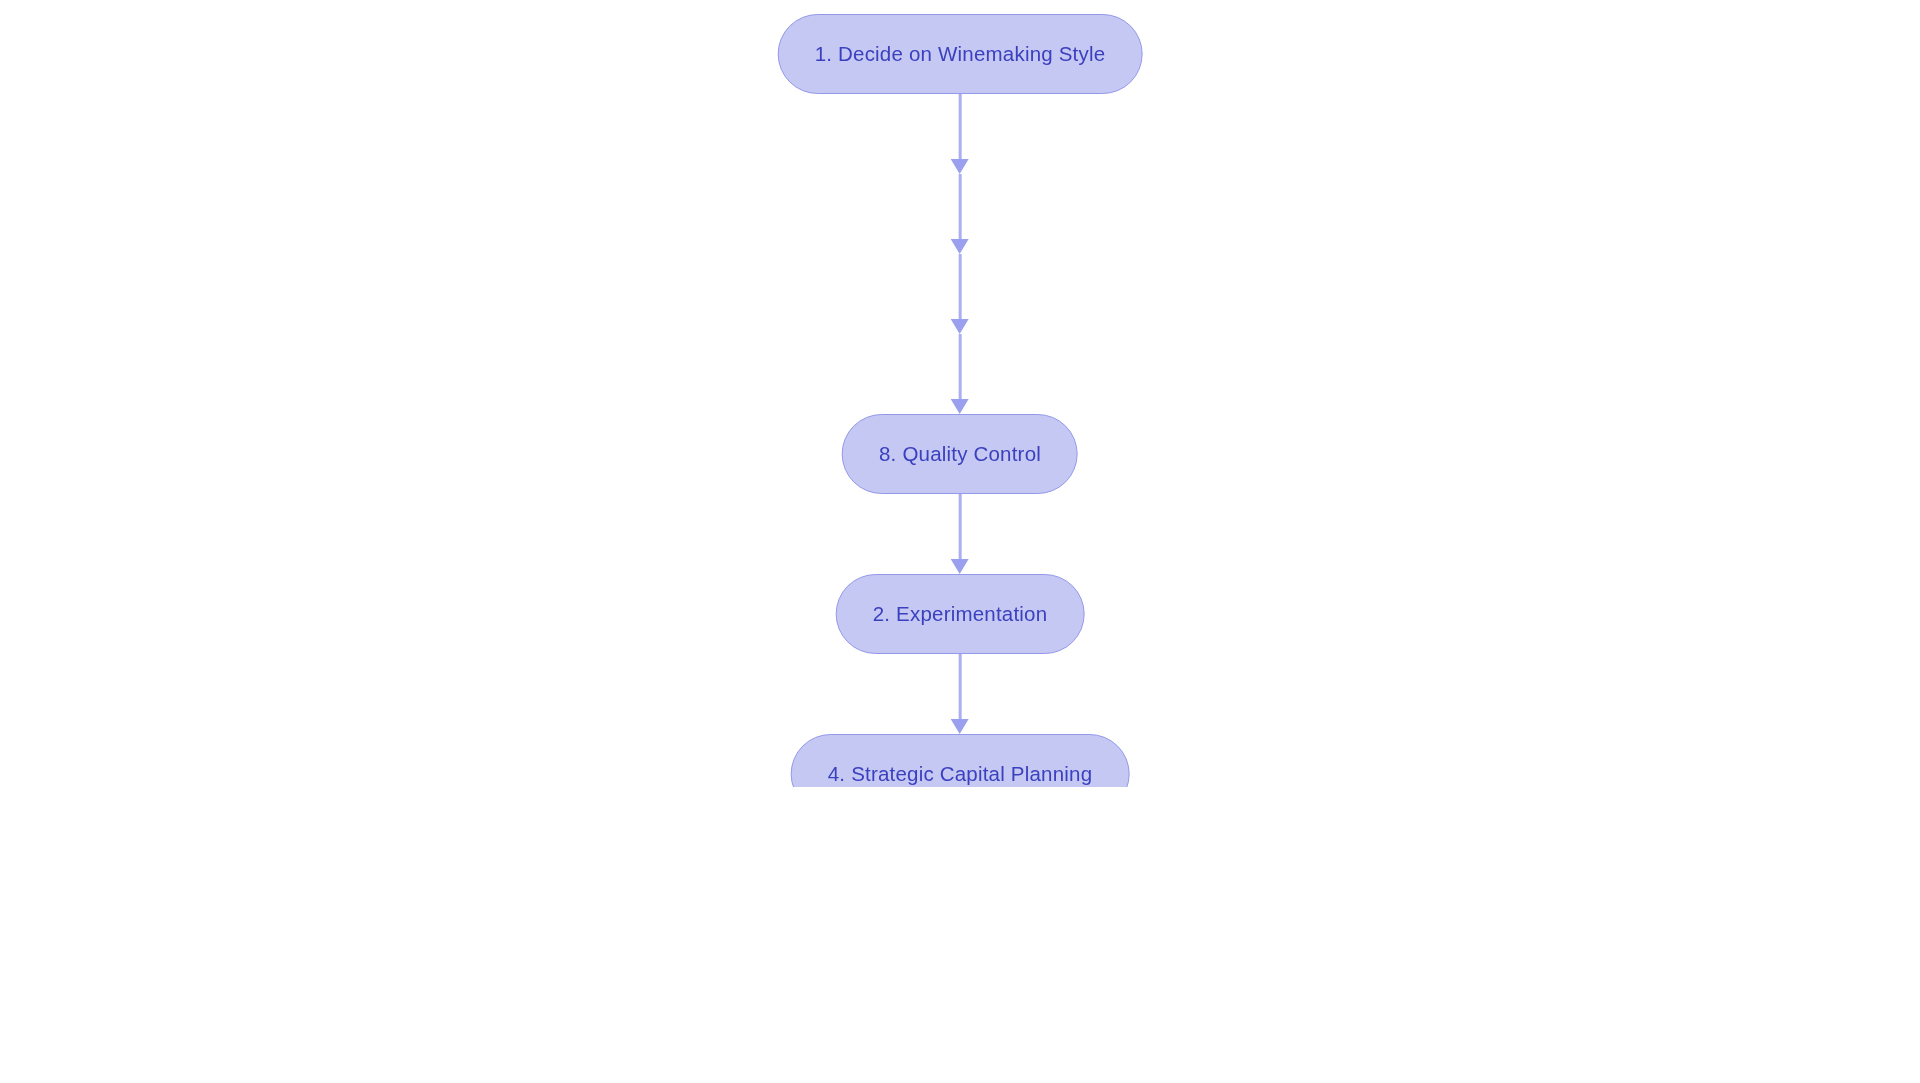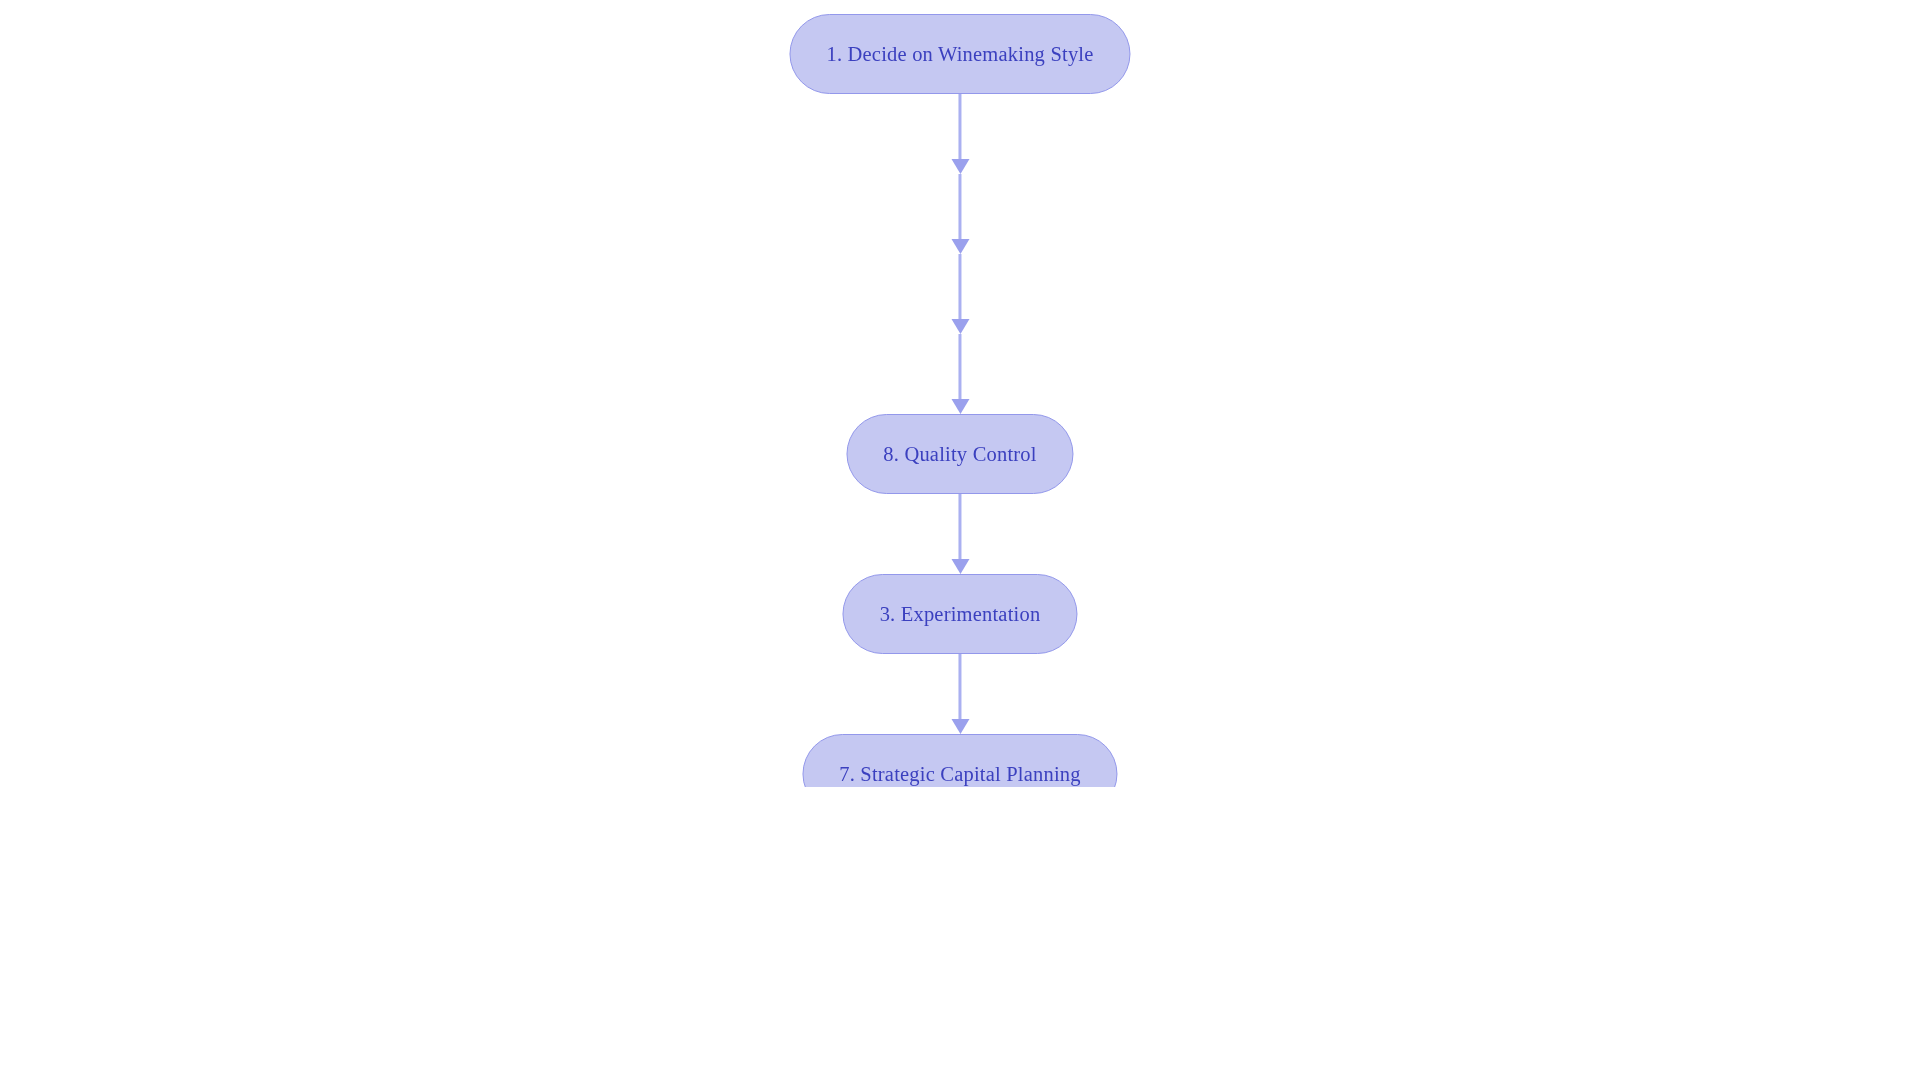--- a/index.html
+++ b/index.html
@@ -15,21 +15,21 @@
     margin: 0;
     padding: 0;
     background: var(--background);
   }
   .canvas {
     position: relative;
     width: 1920px;
     height: 787px;
     background: var(--background);
     overflow: hidden;
-    font-family: Liberation Serif, serif;
+    font-family: Liberation Sans, sans-serif;
   }
   .flow {
     position: absolute;
     left: 50%;
     top: 14px;
     transform: translateX(-50%);
     display: flex;
     flex-direction: column;
     align-items: center;
   }
@@ -104,26 +104,26 @@
     <div class="node">
       <span>8. Quality Control</span>
     </div>
 
     <div class="edge">
       <div class="edge-line"></div>
       <div class="edge-head"></div>
     </div>
 
     <div class="node">
-      <span>3. Experimentation</span>
+      <span>2. Experimentation</span>
     </div>
 
     <div class="edge">
       <div class="edge-line"></div>
       <div class="edge-head"></div>
     </div>
 
     <div class="node">
-      <span>7. Strategic Capital Planning</span>
+      <span>4. Strategic Capital Planning</span>
     </div>
 
   </div>
 </div>
 
 </body></html>

